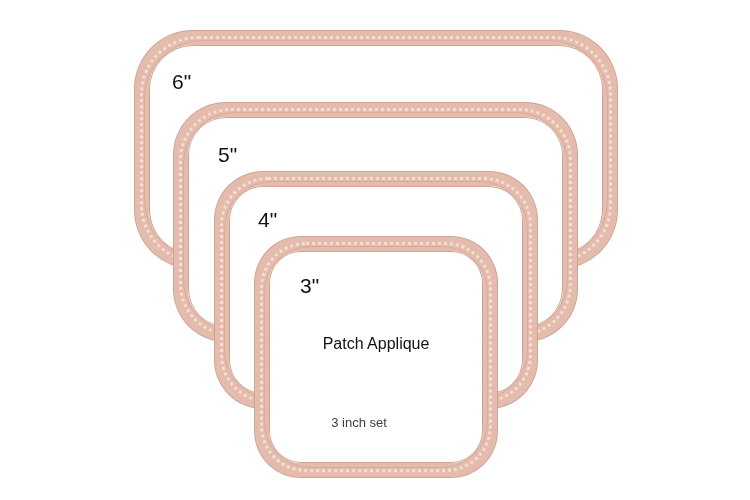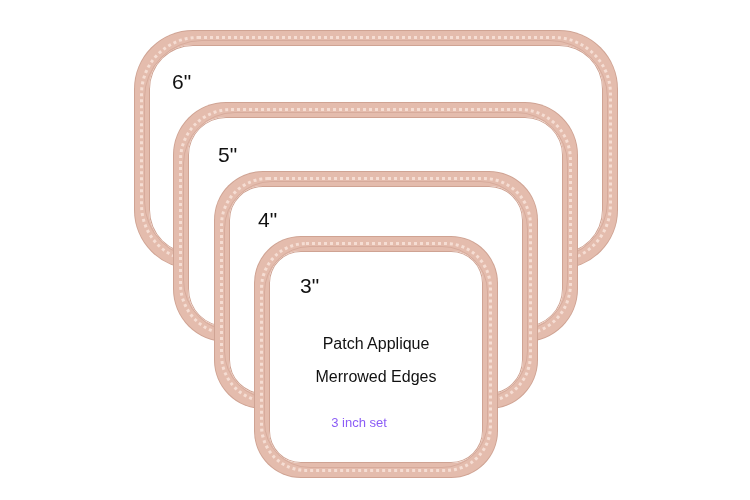--- a/index.html
+++ b/index.html
@@ -39,35 +39,34 @@
       text-align: center;
       color: #111;
       font-size: 16px;
       line-height: 33px;
       font-family: "Liberation Sans", "DejaVu Sans", sans-serif;
     }
     .subtitle {
       position: absolute;
       left: 255px; width: 208px;
       text-align: center;
-      color: #8b5cf6;
+      color: #404040;
       font-size: 13px;
       font-family: "Liberation Sans", "DejaVu Sans", sans-serif;
     }
   </style>
 </head>
 <body>
 
 <div class="frame" style="left:135px; top:31px; width:482px; height:237px; border-radius:58px;"></div>
 <div class="frame" style="left:174px; top:103px; width:403px; height:238px; border-radius:52px;"></div>
 <div class="frame" style="left:215px; top:172px; width:322px; height:236px; border-radius:48px;"></div>
 <div class="frame" style="left:255px; top:237px; width:242px; height:240px; border-radius:46px;"></div>
 
 <div class="size-label" style="left:172px; top:70px;">6"</div>
 <div class="size-label" style="left:218px; top:143px;">5"</div>
 <div class="size-label" style="left:258px; top:208px;">4"</div>
 <div class="size-label" style="left:300px; top:274px;">3"</div>
 
 <div class="title" style="top:327px;">
   <div>Patch Applique</div>
-  <div>Merrowed Edges</div>
 </div>
 <div class="subtitle" style="top:415px;">3 inch set</div>
 
 </body></html>

